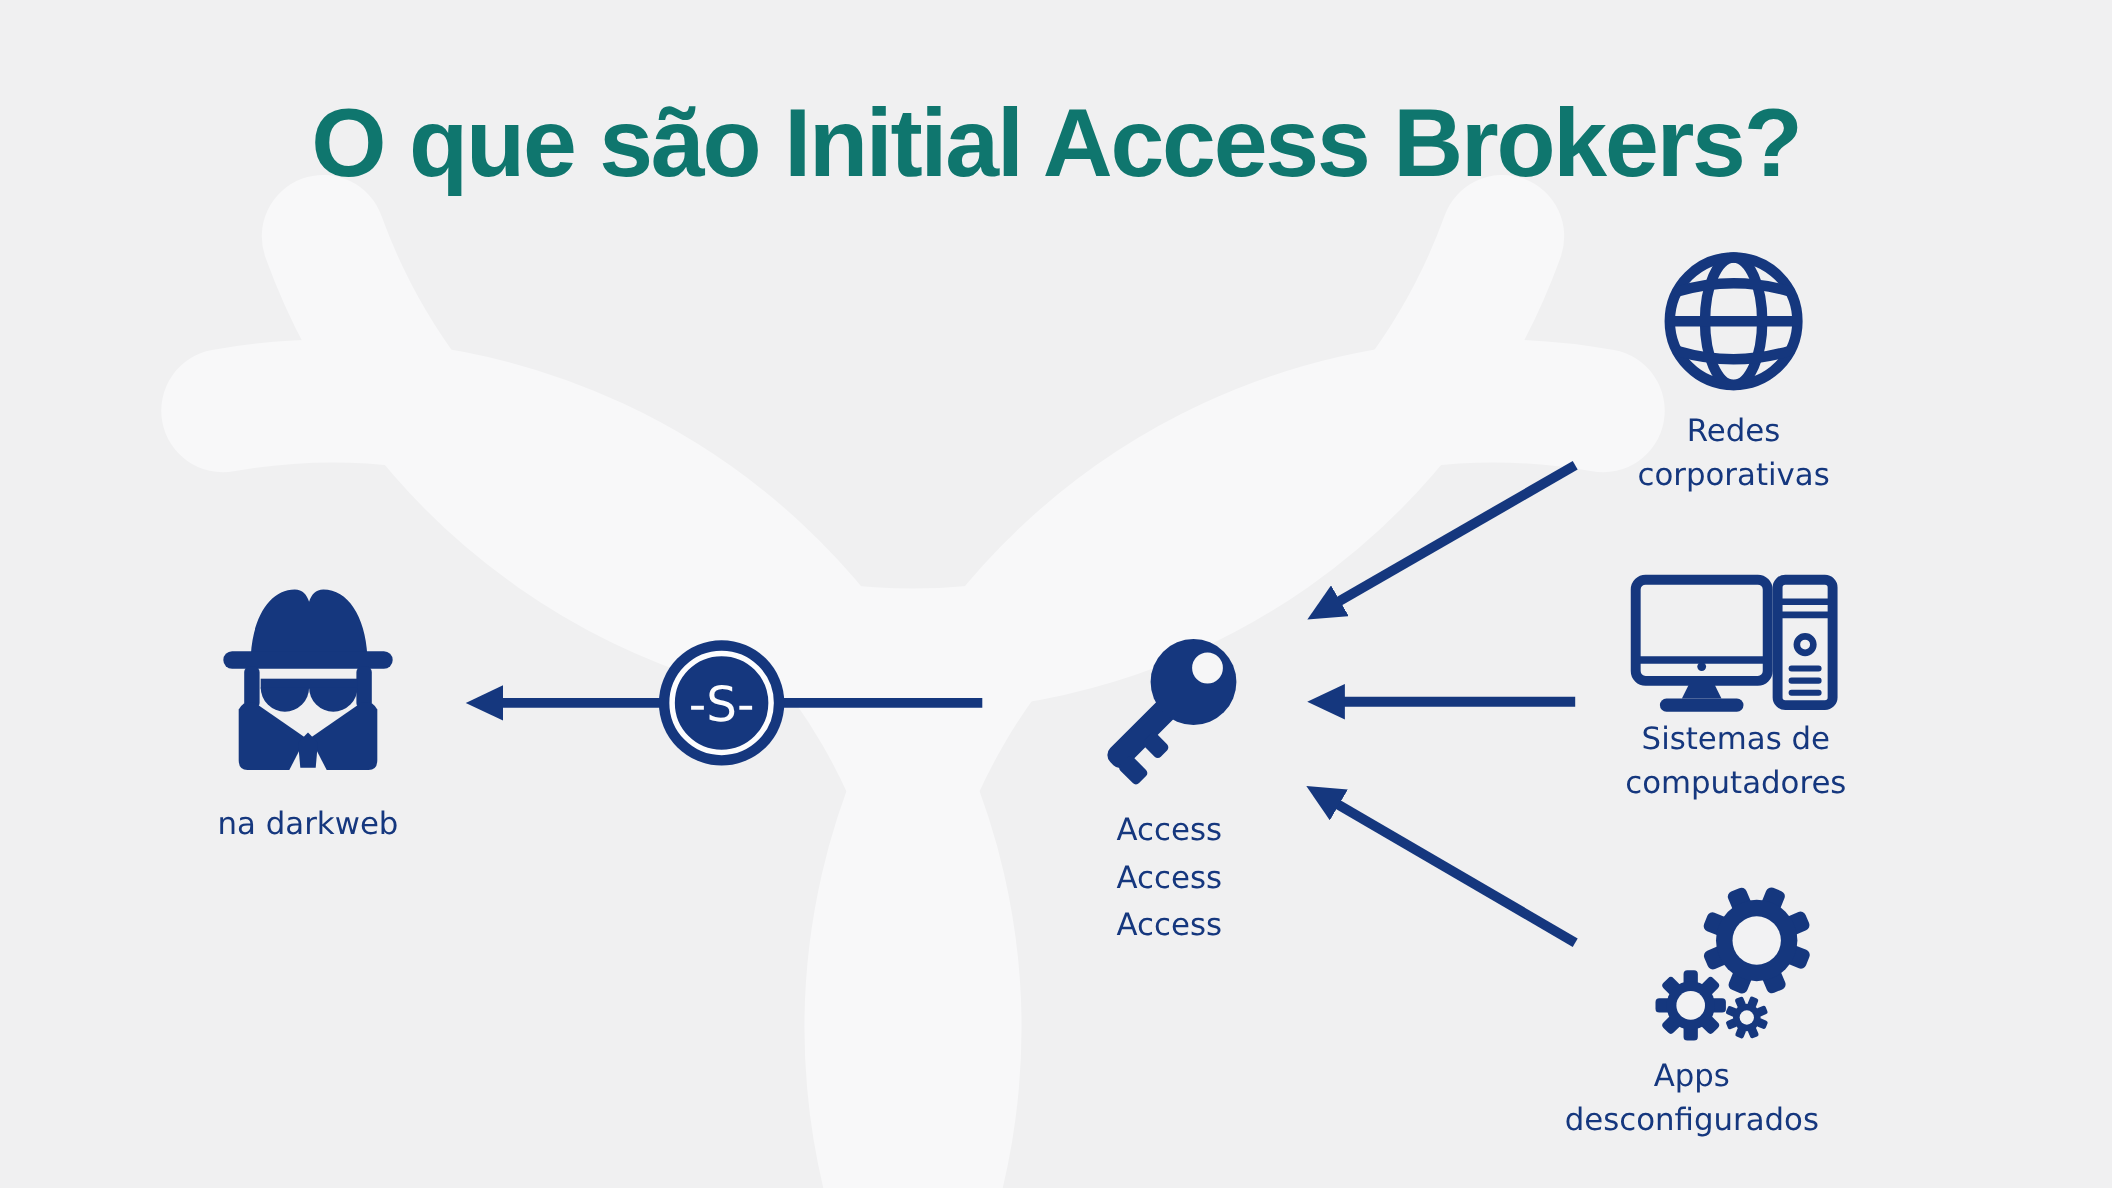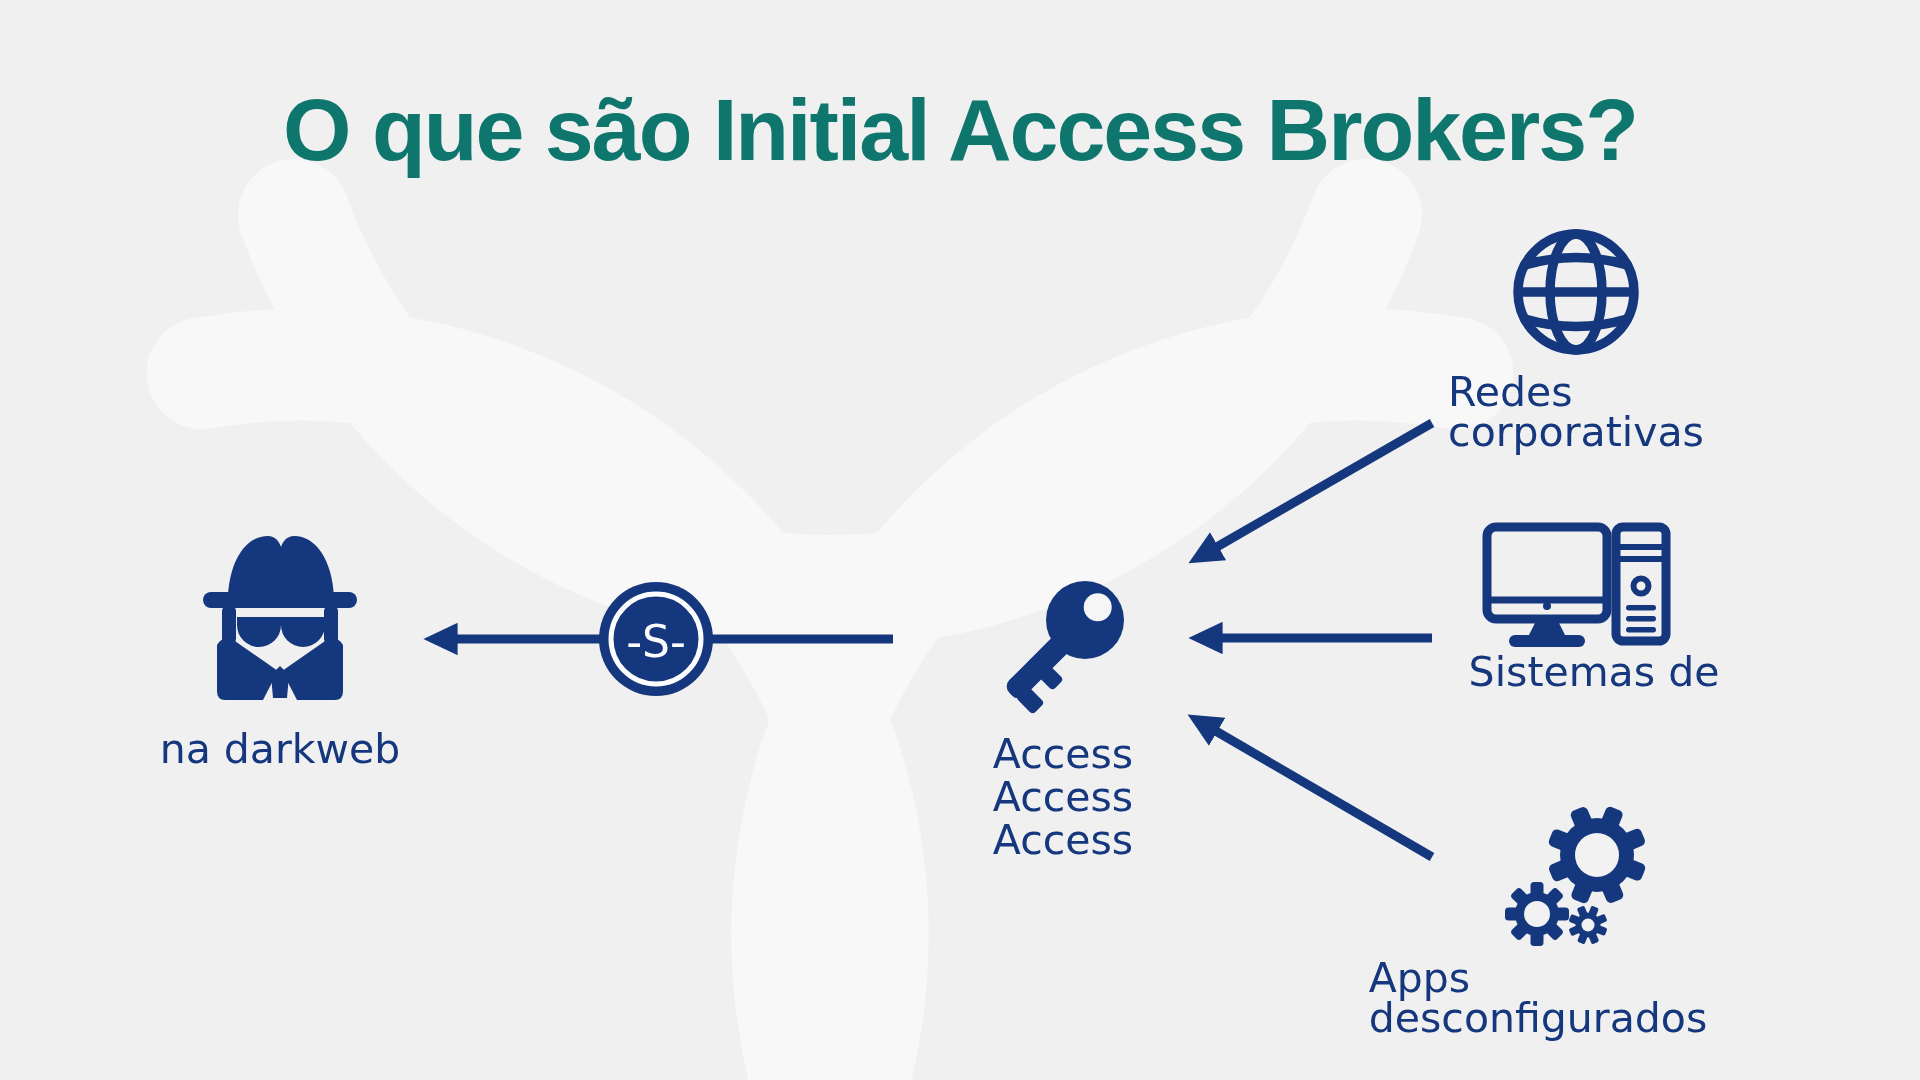--- a/index.html
+++ b/index.html
@@ -8,25 +8,25 @@
     background:#f0f0f1;font-family:"DejaVu Sans",sans-serif;
   }
   .layer{position:absolute;left:0;top:0;pointer-events:none;}
   .title{
     position:absolute;left:50%;top:86px;transform:translateX(-50%);
     white-space:nowrap;color:#0f766e;font-family:"Liberation Sans",sans-serif;
     font-weight:bold;font-size:88px;letter-spacing:-2px;line-height:1;
   }
   .label{
     position:absolute;transform:translateX(-50%);
-    color:#15377e;font-size:41px;line-height:40px;
+    color:#15377e;font-size:28px;line-height:40px;text-align:center;
     font-family:"DejaVu Sans",sans-serif;white-space:nowrap;
   }
   .label-redes{left:1576px;top:372px;}
-  .label-sistemas{left:1578px;top:652px;margin-left:16px;}
+  .label-sistemas{left:1578px;top:652px;}
   .label-apps{left:1538px;top:958px;}
   .label-broker{left:1063px;top:733px;line-height:43px;}
   .label-venda{left:280px;top:730px;line-height:38px;}
 </style>
 </head>
 <body>
 
 <div class="canvas">
 
   <svg class="layer" width="1920" height="1080" viewBox="0 0 1920 1080">
@@ -163,20 +163,21 @@
 
   <div class="title">O que são Initial Access Brokers?</div>
 
   <div class="label label-redes">
     <div>Redes</div>
     <div>corporativas</div>
   </div>
 
   <div class="label label-sistemas">
     <div>Sistemas de</div>
+    <div>computadores</div>
   </div>
 
   <div class="label label-apps">
     <div>Apps</div>
     <div>desconfigurados</div>
   </div>
 
   <div class="label label-broker">
     <div>Access</div>
     <div>Access</div>

